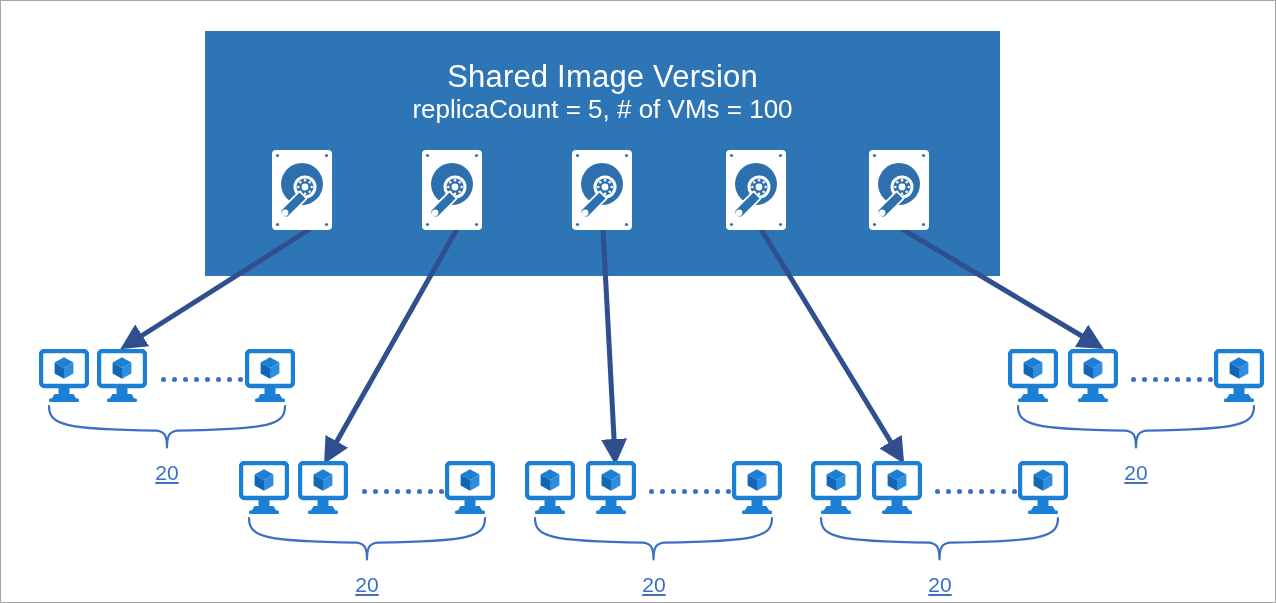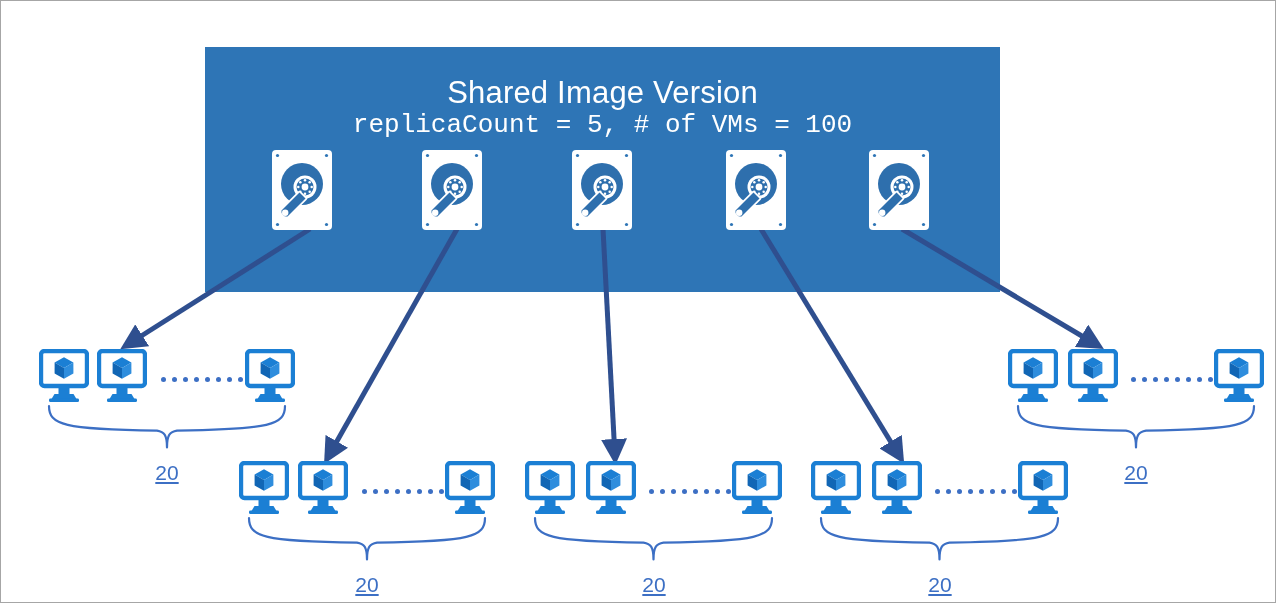--- a/index.html
+++ b/index.html
@@ -23,39 +23,38 @@
   #svg-layer {
     position: absolute;
     left: 0;
     top: 0;
     width: 1276px;
     height: 603px;
   }
   .hdr-box {
     position: absolute;
     background: #2e75b6;
-    margin-top: 16px;
   }
   .hdr-title {
     position: absolute;
     width: 100%;
     text-align: center;
     color: #ffffff;
     font-size: 31px;
     font-family: "Liberation Sans", sans-serif;
     letter-spacing: 0.2px;
     white-space: nowrap;
   }
   .hdr-sub {
     position: absolute;
     width: 100%;
     text-align: center;
     color: #ffffff;
     font-size: 26px;
-    font-family: Liberation Mono, monospace;
+    font-family: Liberation Sans, sans-serif;
     white-space: nowrap;
   }
   .disk {
     position: absolute;
     width: 66px;
     height: 82px;
   }
   .vm {
     position: absolute;
     width: 50px;

